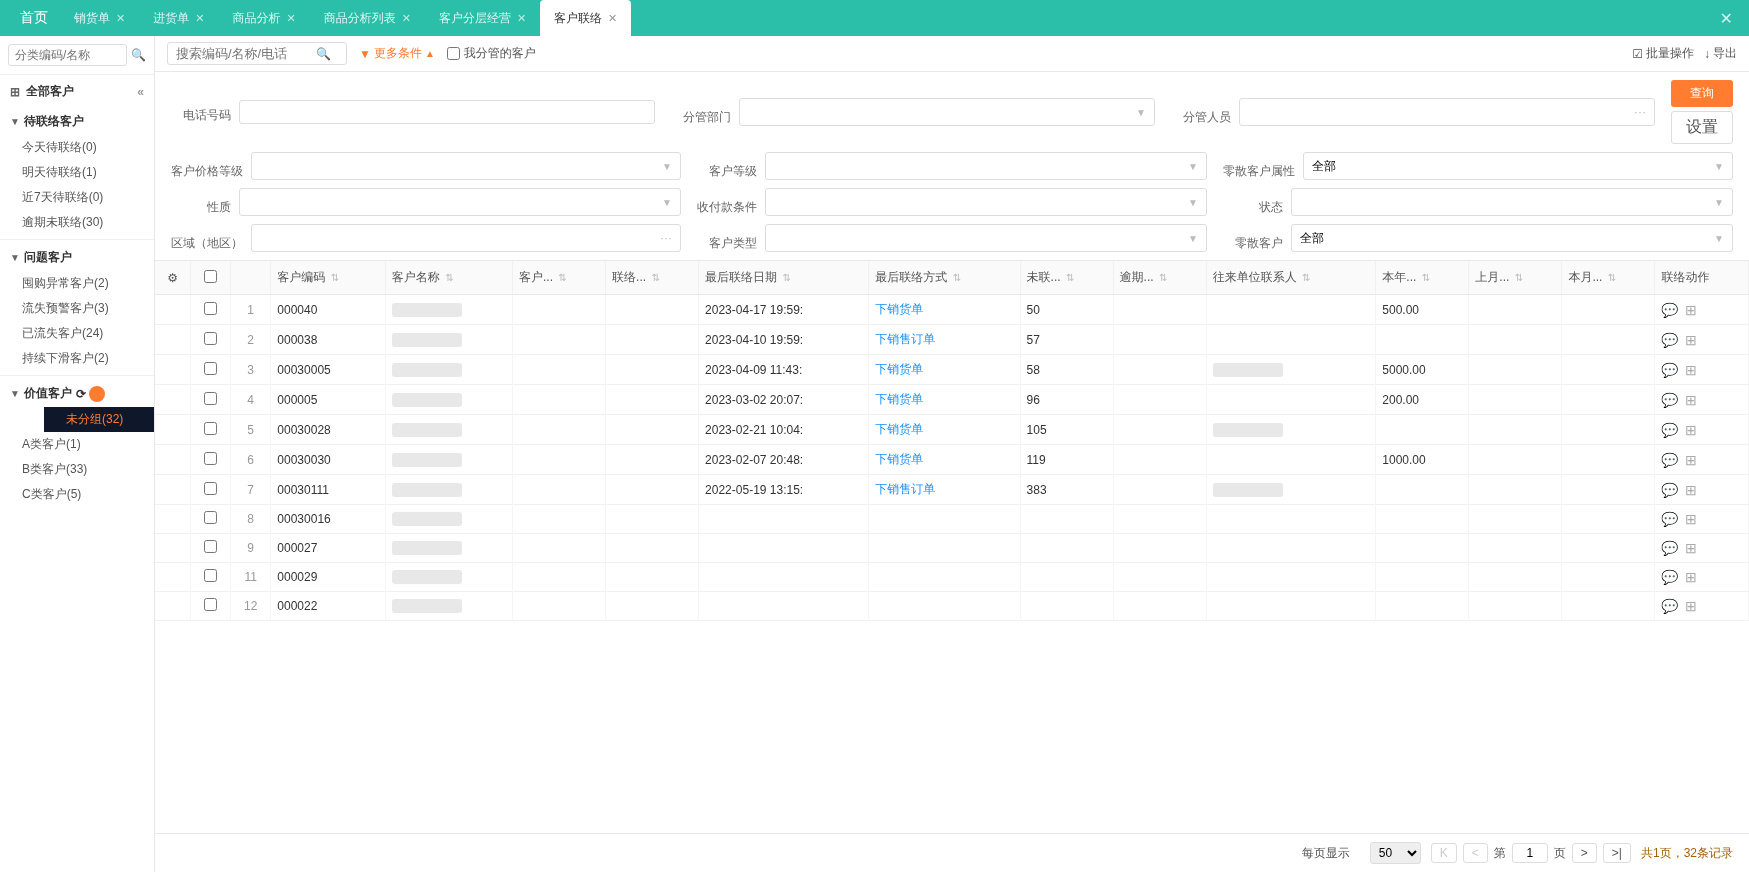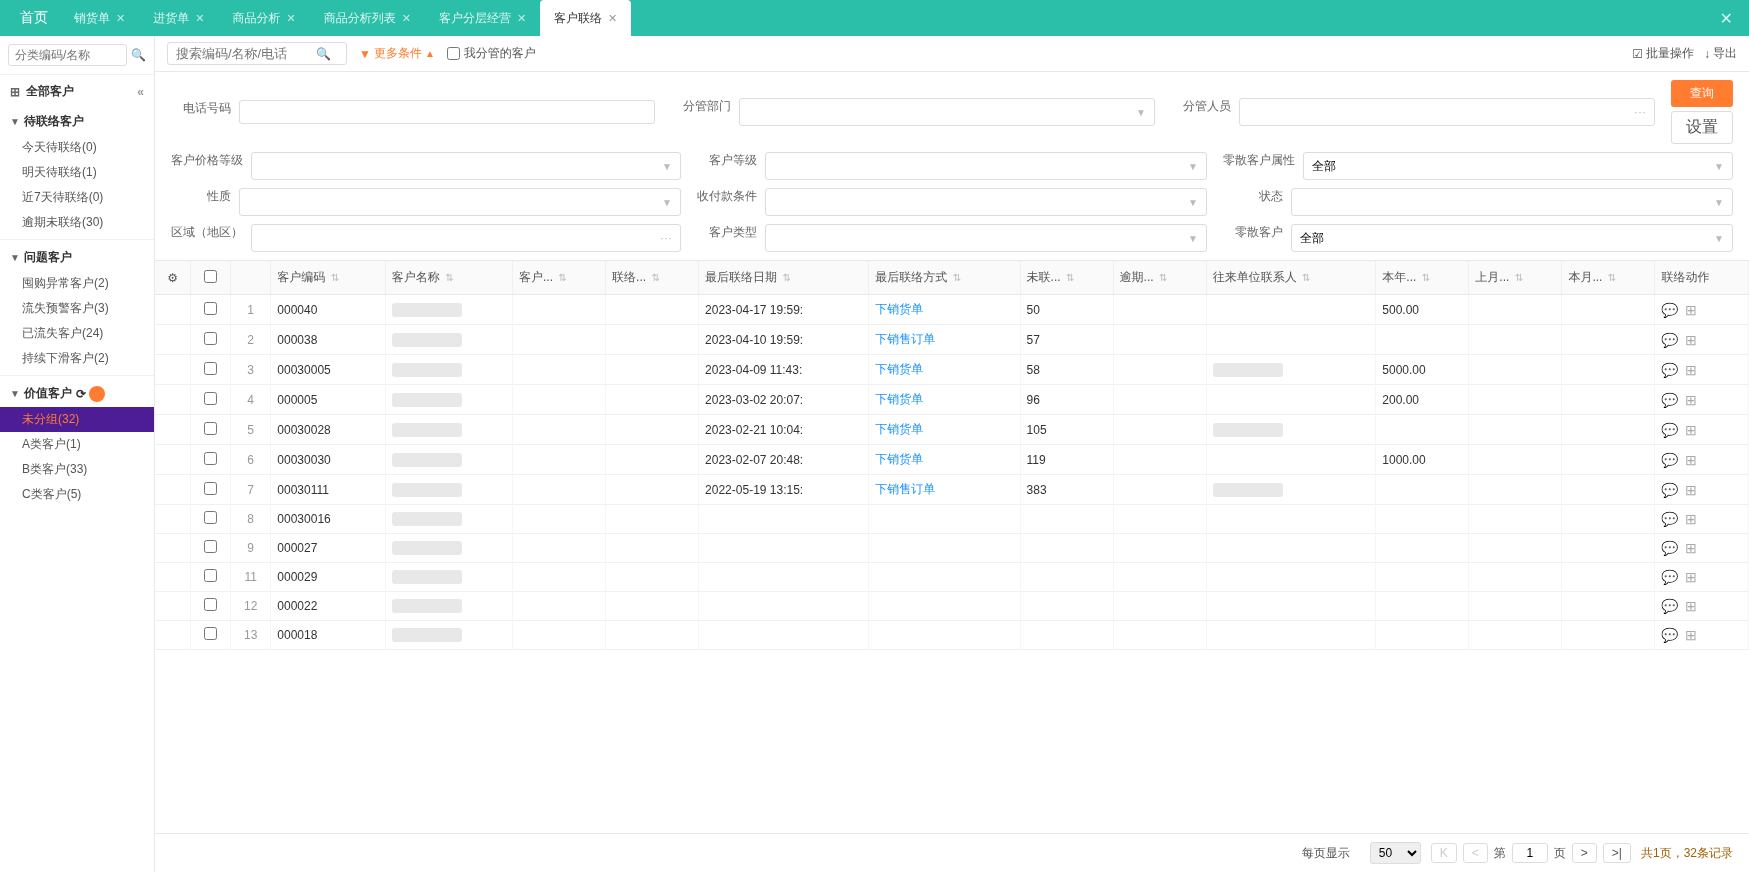--- a/index.html
+++ b/index.html
@@ -117,22 +117,23 @@
     }
     .sidebar-item {
       padding: 4px 10px 4px 22px;
       color: #555;
       cursor: pointer;
       white-space: nowrap;
       overflow: hidden;
       text-overflow: ellipsis;
     }
     .sidebar-item.active {
-      background: #4c1d95;
+      background: #0f172a;
       color: #ff7c30;
+      margin-left: 44px;
     }
     .sidebar-divider { border-top: 1px solid #f0f0f0; margin: 4px 0; }
 
     
     .content-area {
       flex: 1;
       display: flex;
       flex-direction: column;
       overflow: hidden;
     }
@@ -195,21 +196,21 @@
       padding: 8px 16px;
     }
     .filter-row {
       display: flex;
       align-items: center;
       margin-bottom: 8px;
       gap: 16px;
     }
     .filter-field {
       display: flex;
-      align-items: flex-start;
+      align-items: flex-end;
       flex: 1;
       gap: 8px;
     }
     .filter-field label {
       color: #666;
       white-space: nowrap;
       min-width: 60px;
       text-align: right;
     }
     .filter-field .field-input {
@@ -862,43 +863,20 @@
       <td></td>
       <td></td>
       <td></td>
       <td>
         <div class="action-icons">
           <span class="action-icon">💬</span>
           <span class="action-icon">⊞</span>
         </div>
       </td>
     </tr>
-            <tr>
-      <td class="checkbox-cell"></td>
-      <td class="checkbox-cell"><input type="checkbox" style=""></td>
-      <td class="row-num">13</td>
-      <td>000018</td>
-      <td><span class="cell-blurred"></span></td>
-      <td></td>
-      <td></td>
-      <td></td>
-      <td></td>
-      <td></td>
-      <td></td>
-      <td></td>
-      <td></td>
-      <td></td>
-      <td></td>
-      <td>
-        <div class="action-icons">
-          <span class="action-icon">💬</span>
-          <span class="action-icon">⊞</span>
-        </div>
-      </td>
-    </tr>
           </tbody>
       </table>
     </div>
 
     <div class="table-footer">
       <div class="footer-page-size">
         <span>每页显示</span>
         <select>
           <option>50</option>
           <option>20</option>

